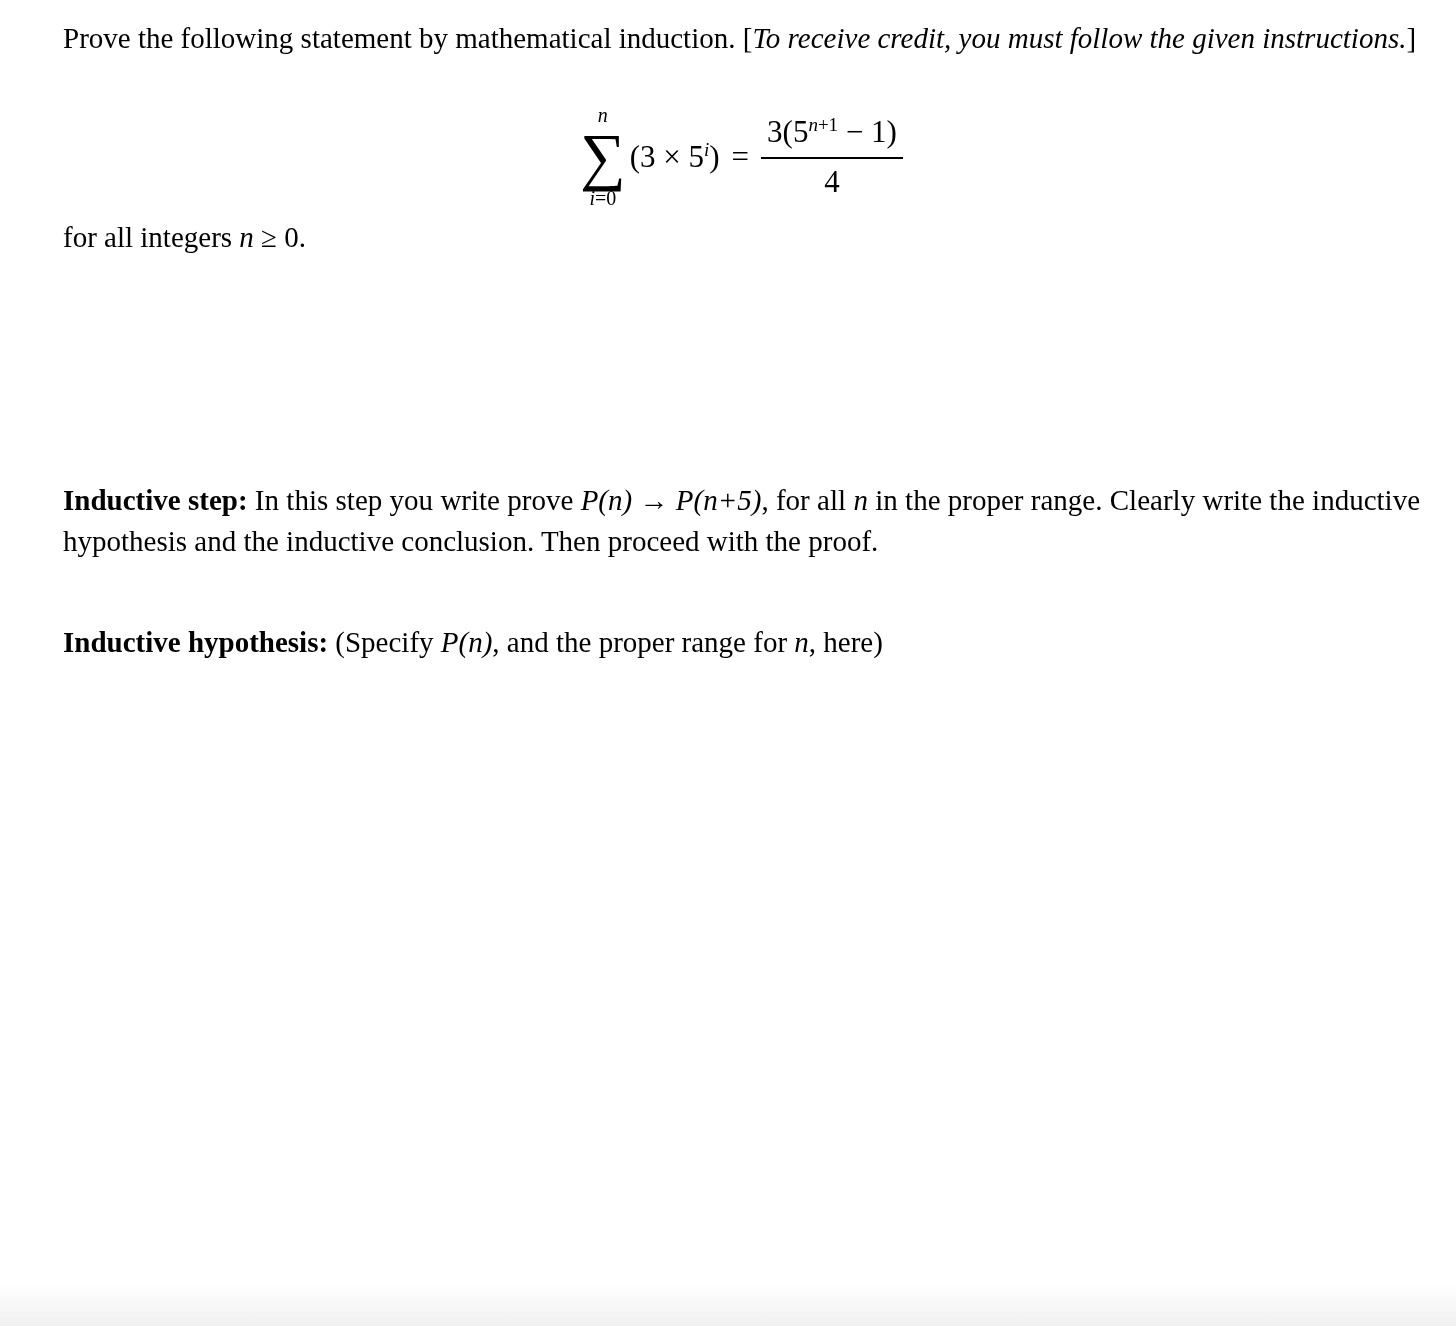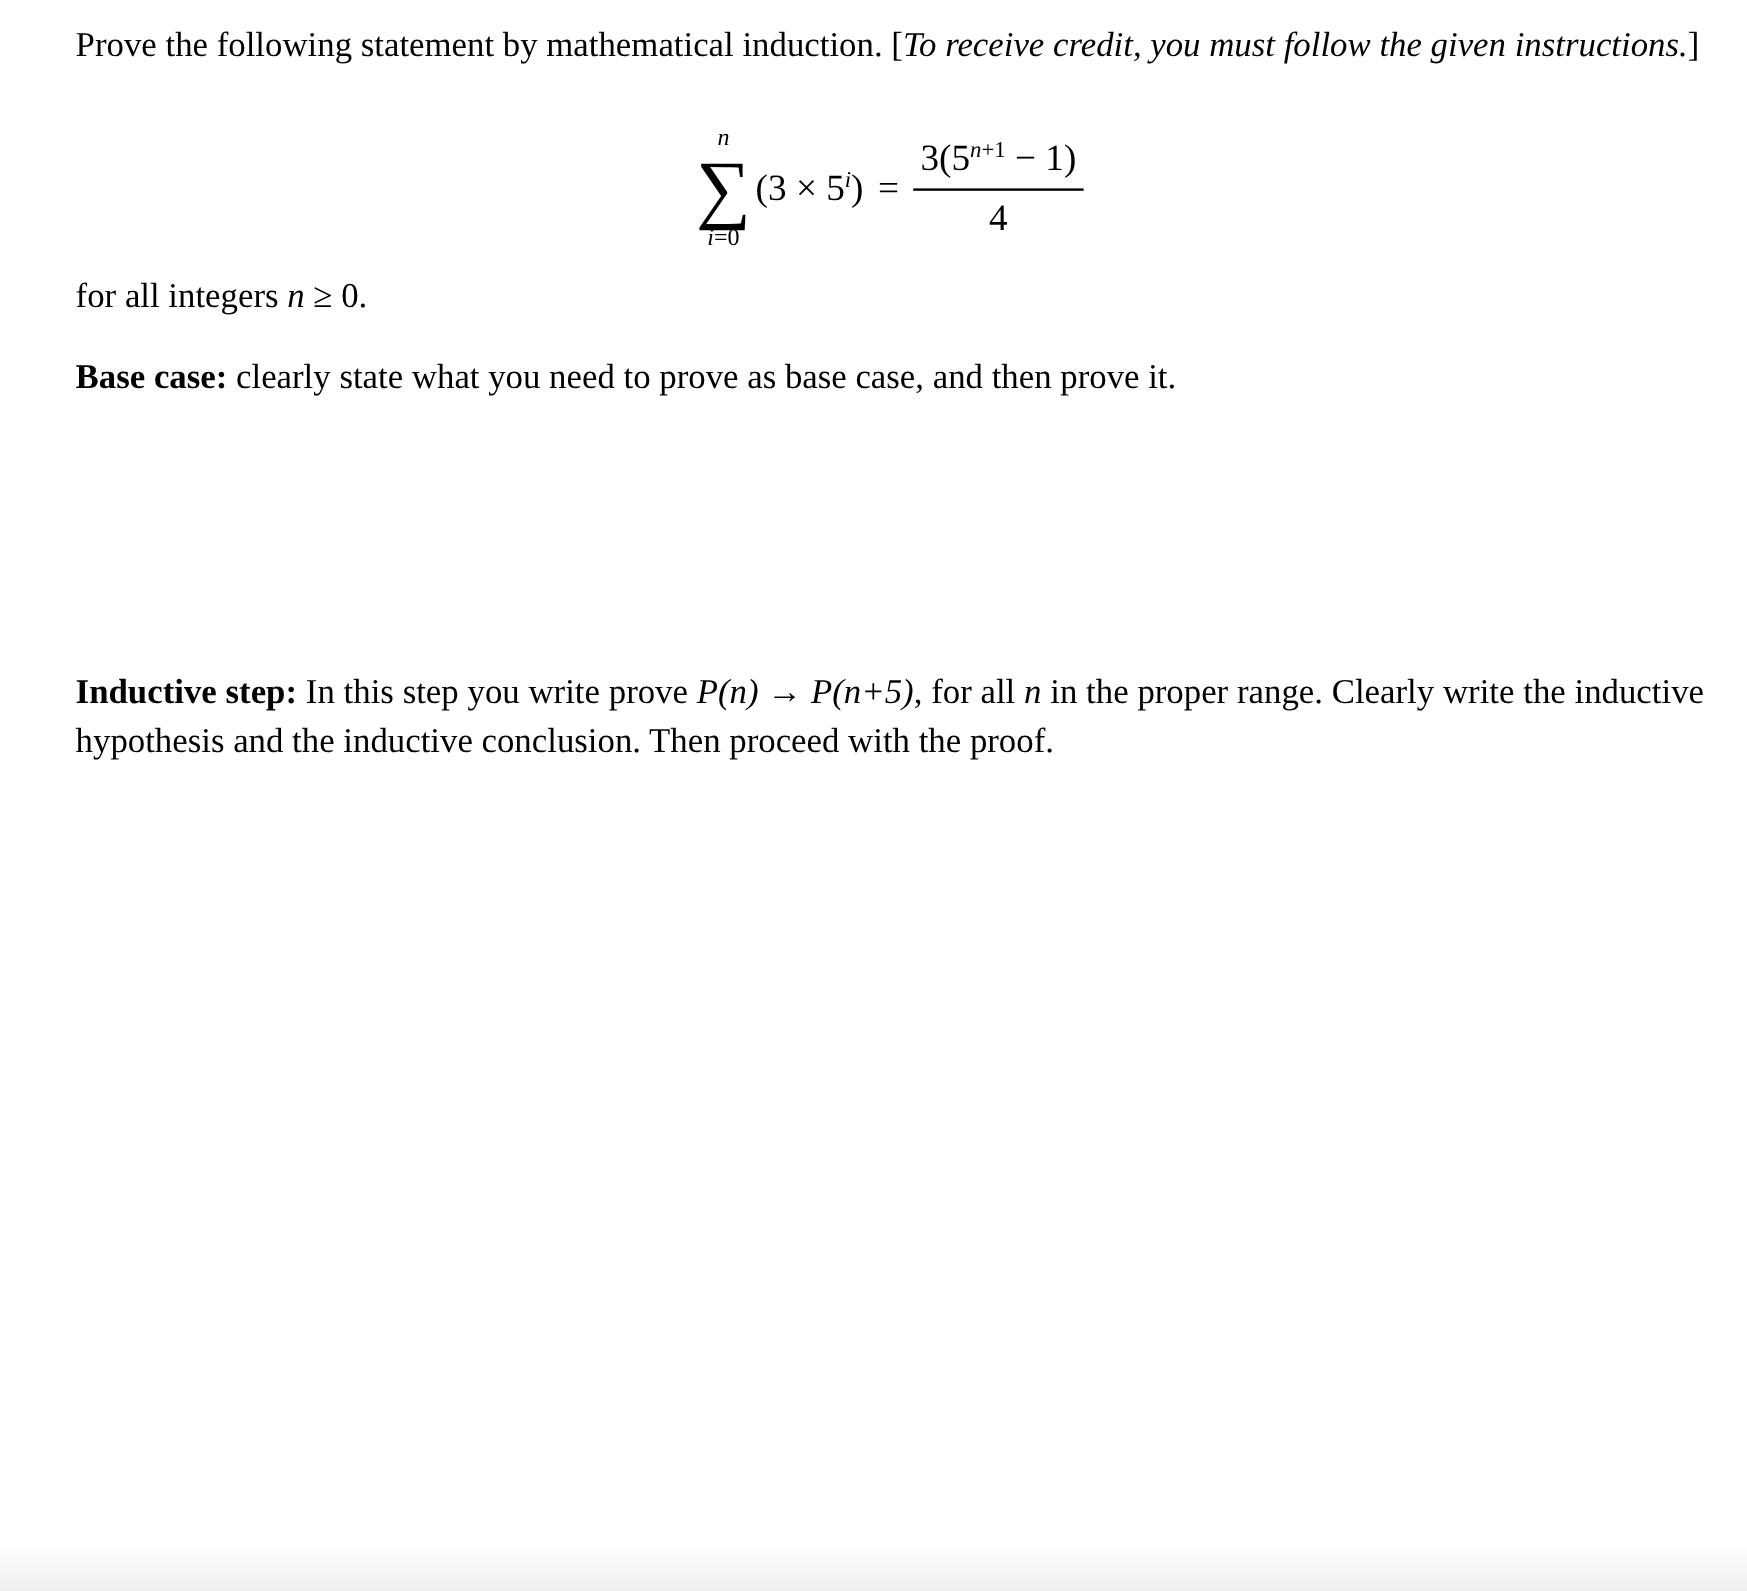--- a/index.html
+++ b/index.html
@@ -31,21 +31,21 @@
   .sum { display:inline-flex; flex-direction:column; align-items:center; margin-right:4px; }
   .sum-limit { font-size:20px; line-height:1.15; }
   .sigma { font-size:64px; line-height:0.95; font-weight:normal; }
   .sup { font-size:19px; vertical-align:super; line-height:0; }
   .feq { margin:0 12px; }
   .frac { display:inline-flex; flex-direction:column; align-items:center;justify-content:flex-end; }
   .num { padding:0 6px 7px 6px; border-bottom:2px solid #000; line-height:1.1; }
   .den { padding-top:6px; line-height:1.1; }
 
   
-  .range-line      { margin-top:14px; }
+  .range-line      { margin-top:4px; }
   .base-case       { margin-top:26px; }
   .inductive-step  { margin-top:222px; }
   .inductive-hyp   { margin-top:60px; }
   .inductive-conc  { margin-top:190px; }
   .proof-line      { margin-top:192px; }
 
   .page-edge {
     position:absolute;
     left:0; right:0; bottom:0;
     height:42px;
@@ -72,26 +72,26 @@
     <span class="frac">
       <span class="num"><span>3(5</span><span class="sup"><span class="it">n</span><span>+1</span></span><span> − 1)</span></span>
       <span class="den">4</span>
     </span>
   </div>
 
   <p class="line range-line">
     <span>for all integers </span><span class="it">n</span><span> ≥ 0.</span>
   </p>
 
-  <p class="line base-case">
-    <span class="b">Base case:</span><span> clearly state what you need to prove as base case, and then prove it.</span>
-  </p>
 
   <p class="para inductive-step">
     <span class="b">Inductive step:</span><span> In this step you write prove </span><span class="it">P(n) → P(n+5)</span><span>, for all </span><span class="it">n</span><span> in the proper range. Clearly write the inductive hypothesis and the inductive conclusion. Then proceed with the proof.</span>
   </p>
 
+  <p class="line inductive-hyp">
+    <span class="b">Inductive hypothesis:</span><span> (Specify </span><span class="it">P(n)</span><span>, and the proper range for </span><span class="it">n</span><span>, here)</span>
+  </p>
 
 
 
 </div>
 
 <div class="page-edge"></div>
 
 </body></html>

